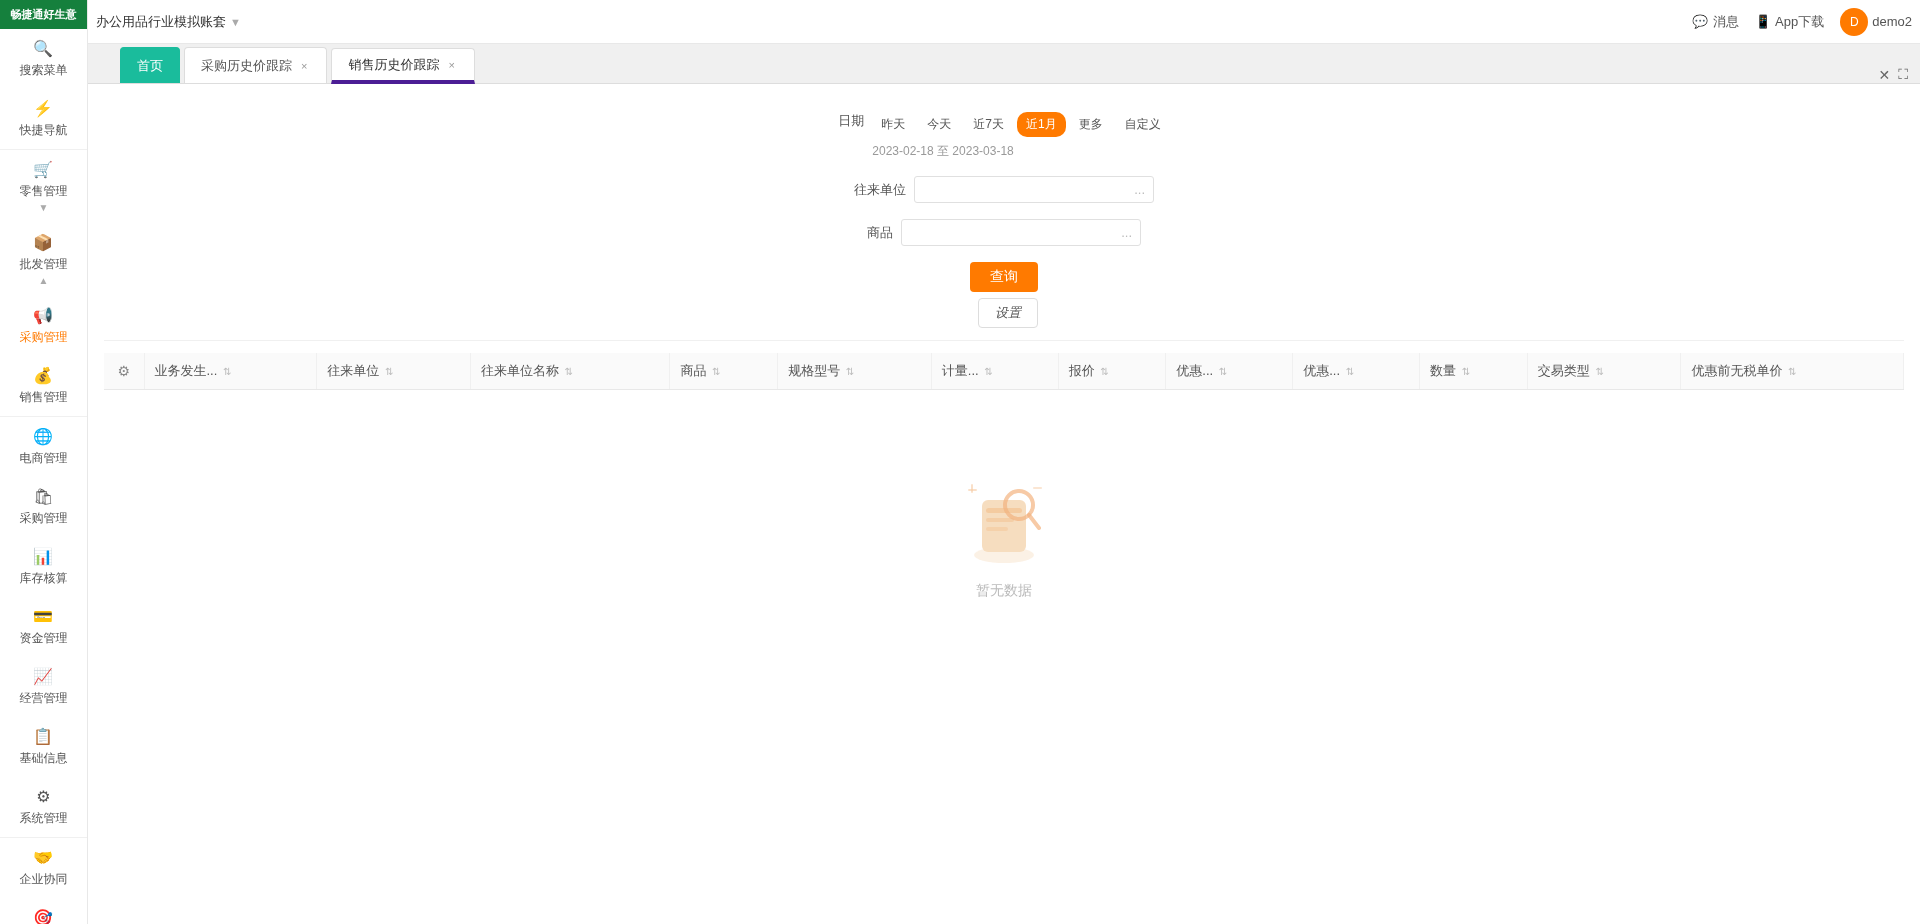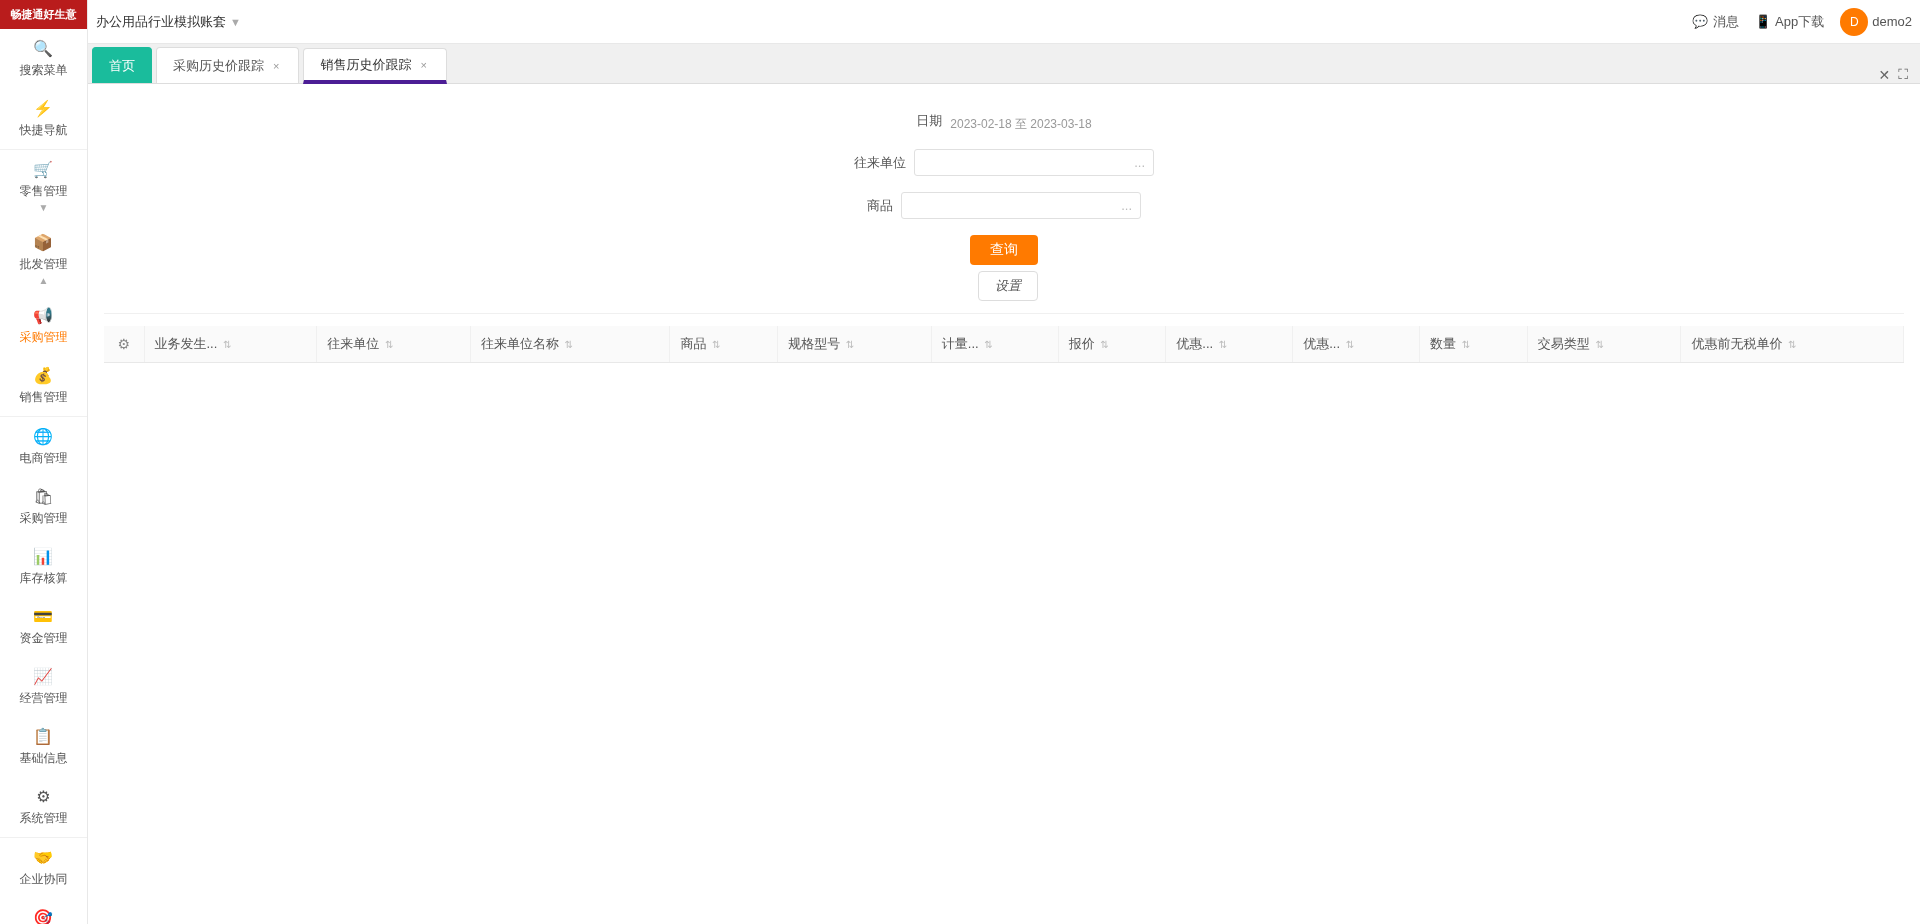--- a/index.html
+++ b/index.html
@@ -1,39 +1,39 @@
 <!DOCTYPE html>
 <html><head>
   <meta charset="utf-8">
   <style>
     * { box-sizing: border-box; margin: 0; padding: 0; }
     body { font-family: 'Microsoft YaHei', Arial, sans-serif; font-size: 13px; background: #f5f5f5; color: #333; display: flex; height: 924px; overflow: hidden; }
 
     
     .sidebar { width: 88px; background: #fff; display: flex; flex-direction: column; align-items: center; border-right: 1px solid #e8e8e8; flex-shrink: 0; }
-    .sidebar-logo { width: 100%; padding: 8px; display: flex; align-items: center; justify-content: center; background: #b91c1c; height: 44px; }
+    .sidebar-logo { width: 100%; padding: 8px; display: flex; align-items: center; justify-content: center; background: #15803d; height: 44px; }
     .sidebar-logo-text { color: #fff; font-size: 11px; font-weight: bold; text-align: center; line-height: 1.2; }
     .sidebar-item { width: 100%; padding: 10px 4px; display: flex; flex-direction: column; align-items: center; cursor: pointer; font-size: 12px; color: #555; gap: 2px; }
     .sidebar-item.active { color: #ff7a00; }
     .sidebar-item-icon { font-size: 16px; margin-bottom: 2px; }
     .sidebar-section { width: 100%; display: flex; flex-direction: column; align-items: center; border-bottom: 1px solid #f0f0f0; }
     .sidebar-item-arrow { font-size: 10px; color: #aaa; }
 
     
     .main { flex: 1; display: flex; flex-direction: column; overflow: hidden; }
 
     
     .topbar { height: 44px; background: #fff; border-bottom: 1px solid #e8e8e8; display: flex; align-items: center; padding: 0 8px; gap: 12px; }
     .topbar-dropdown { display: flex; align-items: center; gap: 4px; cursor: pointer; }
     .topbar-actions { display: flex; align-items: center; gap: 16px; margin-left: auto; }
     .topbar-action { display: flex; align-items: center; gap: 4px; font-size: 13px; color: #555; cursor: pointer; }
     .avatar { width: 28px; height: 28px; border-radius: 50%; background: #ff7a00; display: flex; align-items: center; justify-content: center; color: #fff; font-size: 12px; }
 
     
-    .tabbar { height: 40px; background: #f0f0f0; display: flex; align-items: flex-end; border-bottom: 1px solid #ddd; }
+    .tabbar { height: 40px; background: #f0f0f0; display: flex; align-items: flex-end; border-bottom: 1px solid #ddd; padding-left: 28px; }
     .tab { height: 36px; padding: 0 16px; display: flex; align-items: center; gap: 6px; font-size: 13px; cursor: pointer; border-radius: 4px 4px 0 0; border: 1px solid #ddd; border-bottom: none; background: #fff; margin-left: 4px; color: #555; }
     .tab.active { background: #fff; color: #333; font-weight: 400; border-bottom: 4px solid #4c1d95; margin-bottom: -1px; z-index: 1; }
     .tab.home { background: #1abc9c; color: #fff; border-color: #1abc9c; }
     .tab-close { font-size: 11px; color: #999; cursor: pointer; padding: 1px 3px; border-radius: 2px; }
     .tab-spacer { flex: 1; }
     .tab-window-btns { display: flex; align-items: center; gap: 8px; padding: 0 12px; }
     .tab-window-btn { font-size: 14px; color: #666; cursor: pointer; }
 
     
     .content { flex: 1; overflow: auto; padding: 16px; background: #fff; }
@@ -205,20 +205,28 @@
   </div>
 
   <div class="content">
 
 
     <div class="filter-bar">
       <div class="filter-row">
         <div style="display:flex;align-items:flex-start;gap:8px;">
           <span class="filter-label">日期</span>
           <div style="display:flex;flex-direction:column;gap:2px;">
+            <div class="filter-date-options">
+              <span class="date-btn">昨天</span>
+              <span class="date-btn">今天</span>
+              <span class="date-btn">近7天</span>
+              <span class="date-btn active">近1月</span>
+              <span class="date-btn">更多</span>
+              <span class="date-btn">自定义</span>
+            </div>
             <div class="filter-date-range">2023-02-18 至 2023-03-18</div>
           </div>
         </div>
 
         <div class="filter-input-group">
           <span class="filter-label">往来单位</span>
           <div class="filter-input" style="min-width:240px;">
             <span class="filter-input-placeholder"></span>
             <span class="filter-input-dots">...</span>
           </div>
@@ -293,16 +301,36 @@
             <th>
               <span>优惠前无税单价</span>
               <span class="sort-arrows">⇅</span>
             </th>
           </tr>
         </thead>
         <tbody>
         </tbody>
       </table>
 
+      <div class="empty-state">
+        <div class="empty-icon">
+          <svg width="100" height="100" viewBox="0 0 100 100" class="empty-svg">
+
+            <ellipse cx="50" cy="85" rx="30" ry="8" fill="#f5d5b0" opacity="0.4"></ellipse>
+            <rect x="28" y="30" width="44" height="52" rx="6" fill="#f5d5b0"></rect>
+            <rect x="32" y="38" width="36" height="5" rx="2.5" fill="#f0b070" opacity="0.6"></rect>
+            <rect x="32" y="48" width="28" height="4" rx="2" fill="#f0b070" opacity="0.5"></rect>
+            <rect x="32" y="57" width="22" height="4" rx="2" fill="#f0b070" opacity="0.4"></rect>
+
+            <circle cx="65" cy="35" r="14" fill="none" stroke="#f0a060" stroke-width="4" opacity="0.7"></circle>
+            <line x1="75" y1="45" x2="85" y2="58" stroke="#f0a060" stroke-width="4" stroke-linecap="round" opacity="0.7"></line>
+
+            <line x1="15" y1="20" x2="22" y2="20" stroke="#f5c090" stroke-width="2" stroke-linecap="round" opacity="0.6"></line>
+            <line x1="18" y1="15" x2="18" y2="22" stroke="#f5c090" stroke-width="2" stroke-linecap="round" opacity="0.6"></line>
+            <line x1="80" y1="18" x2="87" y2="18" stroke="#f5c090" stroke-width="2" stroke-linecap="round" opacity="0.5"></line>
+          </svg>
+        </div>
+        <span class="empty-text">暂无数据</span>
+      </div>
     </div>
 
   </div>
 </div>
 
 </body></html>

